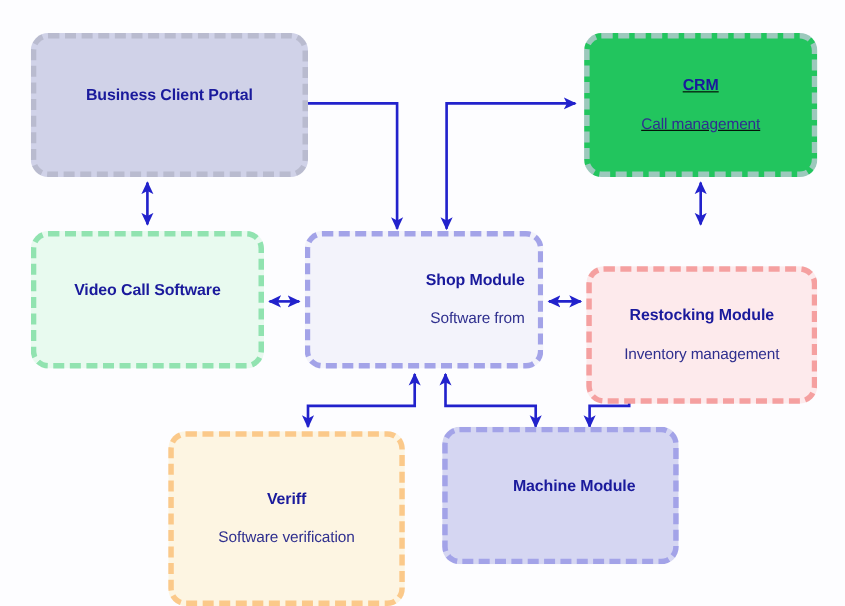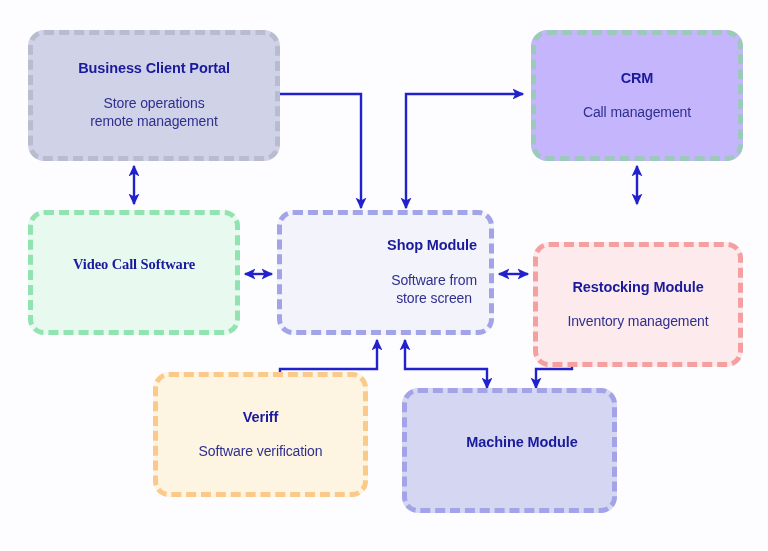--- a/index.html
+++ b/index.html
@@ -88,53 +88,48 @@
       <path d="M 377 340 L 377 369 L 280 369 L 280 388" marker-start="url(#ah-start)" marker-end="url(#ah-end)"></path>
 
       <path d="M 405 340 L 405 369 L 487 369 L 487 388" marker-start="url(#ah-start)" marker-end="url(#ah-end)"></path>
 
       <path d="M 572 340 L 572 369 L 536 369 L 536 388" marker-start="url(#ah-start)" marker-end="url(#ah-end)"></path>
     </g>
   </svg>
 
   <div class="node" style="left:28px; top:30px; width:252px; height:131px; background:#d0d2e8; border-color:#b9bbcf;justify-content:center;">
     <div class="node-title">Business Client Portal</div>
-    <div class="node-desc">
-      <div>Store operations</div>
-      <div>remote management</div>
-    </div>
   </div>
 
-  <div class="node" style="left:531px; top:30px; width:212px; height:131px; background:#c4b5fd; border-color:#9cc9bc;">
+  <div class="node" style="left:531px; top:30px; width:212px; height:131px; background:#22c55e; border-color:#9cc9bc;text-decoration:underline;">
     <div class="node-title">CRM</div>
     <div class="node-desc">
       <div>Call management</div>
     </div>
   </div>
 
-  <div class="node" style="left:28px; top:210px; width:212px; height:125px; background:#e8faef; border-color:#91e3b0;font-family:Liberation Serif, serif;">
+  <div class="node" style="left:28px; top:210px; width:212px; height:125px; background:#e8faef; border-color:#91e3b0;">
     <div class="node-title">Video Call Software</div>
   </div>
 
   <div class="node" style="left:277px; top:210px; width:217px; height:125px; background:#f3f3fb; border-color:#a3a3e8;align-items:flex-end;">
     <div class="node-title">Shop Module</div>
     <div class="node-desc">
       <div>Software from</div>
-      <div>store screen</div>
     </div>
   </div>
 
   <div class="node" style="left:533px; top:210px; width:210px; height:125px; background:#fdeaec; border-color:#f5a0a0;margin-top:32px;">
     <div class="node-title">Restocking Module</div>
     <div class="node-desc">
       <div>Inventory management</div>
     </div>
   </div>
 
-  <div class="node" style="left:153px; top:372px; width:215px; height:125px; background:#fdf5e2; border-color:#fbc98a;">
+  <div class="node" style="left:153px; top:392px; width:215px; height:159px; background:#fdf5e2; border-color:#fbc98a;">
     <div class="node-title">Veriff</div>
     <div class="node-desc">
       <div>Software verification</div>
     </div>
   </div>
 
   <div class="node" style="left:402px; top:388px; width:215px; height:125px; background:#d5d6f2; border-color:#a3a3e8;padding-left:37px;">
     <div class="node-title">Machine Module</div>
   </div>
 

